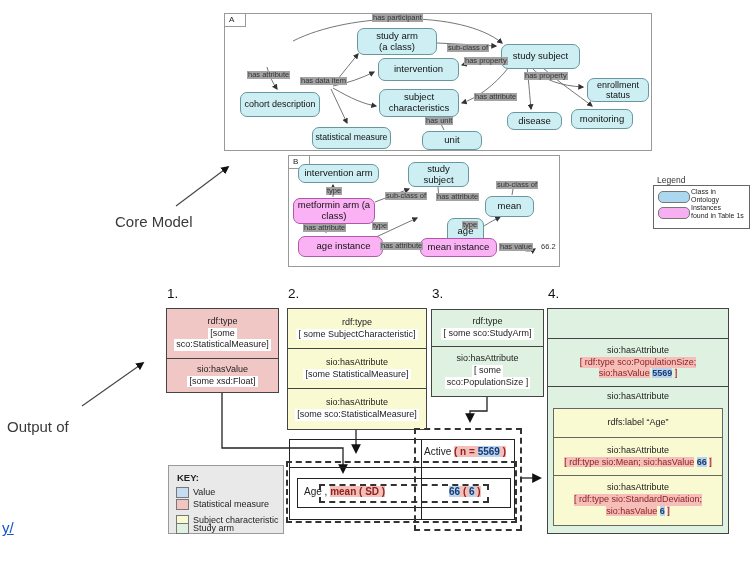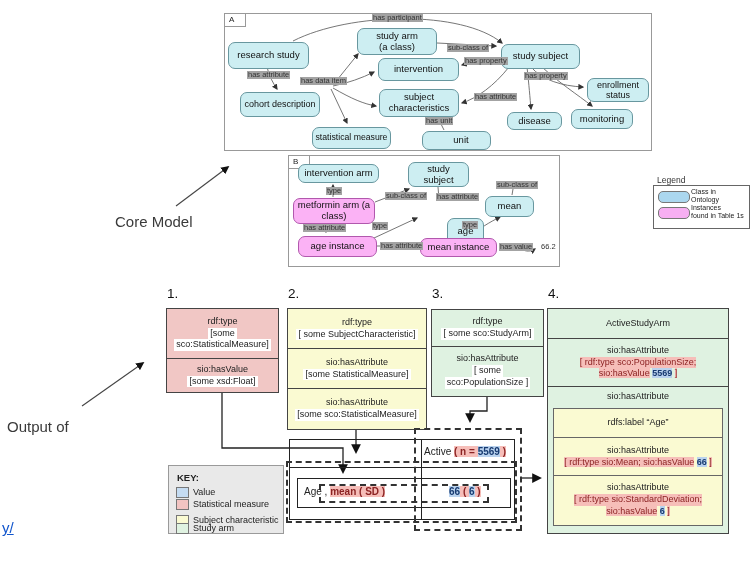--- a/index.html
+++ b/index.html
@@ -100,29 +100,28 @@
       <path d="M222,391 L222,448 L343,448 L343,472" marker-end="url(#arb)"></path>
       <path d="M356,428 L356,452" marker-end="url(#arb)"></path>
       <path d="M487,395 L487,411 L470,411 L470,421" marker-end="url(#arb)"></path>
       <path d="M522,478 L540,478" marker-end="url(#arb)"></path>
     </g>
   </svg>
 
   <div class="panel" style="left:224px;top:13px;width:426px;height:136px;"></div>
   <div class="tab" style="left:224px;top:13px;">A</div>
 
-  <div class="nodeA" style="left:228px;top:42px;width:79px;height:25px;">research study</div>
   <div class="nodeA" style="left:357px;top:28px;width:78px;height:25px;">study arm
 (a class)</div>
   <div class="nodeA" style="left:378px;top:58px;width:79px;height:21px;">intervention</div>
   <div class="nodeA" style="left:379px;top:89px;width:78px;height:26px;">subject
 characteristics</div>
   <div class="nodeA" style="left:240px;top:92px;width:78px;height:23px;font-size:9px;">cohort description</div>
   <div class="nodeA" style="left:312px;top:127px;width:77px;height:20px;font-size:8.7px;">statistical measure</div>
-  <div class="nodeA" style="left:422px;top:131px;width:58px;height:17px;padding-left:9px;">unit</div>
+  <div class="nodeA" style="left:422px;top:131px;width:58px;height:17px;">unit</div>
   <div class="nodeA" style="left:501px;top:44px;width:77px;height:23px;">study subject</div>
   <div class="nodeA" style="left:587px;top:78px;width:60px;height:22px;font-size:9px;">enrollment
 status</div>
   <div class="nodeA" style="left:507px;top:112px;width:53px;height:16px;">disease</div>
   <div class="nodeA" style="left:571px;top:109px;width:60px;height:18px;">monitoring</div>
 
   <div class="elab" style="left:372px;top:14px;">has participant</div>
   <div class="elab" style="left:247px;top:71px;">has attribute</div>
   <div class="elab" style="left:300px;top:77px;">has data item</div>
   <div class="elab" style="left:447px;top:44px;">sub-class of</div>
@@ -134,21 +133,21 @@
   <div class="panel" style="left:288px;top:155px;width:270px;height:110px;"></div>
   <div class="tab" style="left:288px;top:155px;">B</div>
 
   <div class="nodeA" style="left:298px;top:164px;width:79px;height:17px;">intervention arm</div>
   <div class="nodeA" style="left:408px;top:162px;width:59px;height:23px;">study
 subject</div>
   <div class="nodeP" style="left:293px;top:198px;width:80px;height:24px;">metformin arm (a
 class)</div>
   <div class="nodeA" style="left:447px;top:203px;width:35px;height:25px;margin-top:15px;">age</div>
   <div class="nodeA" style="left:485px;top:196px;width:47px;height:19px;">mean</div>
-  <div class="nodeP" style="left:298px;top:236px;width:77px;height:19px;">age instance</div>
+  <div class="nodeP" style="left:298px;top:236px;width:77px;height:19px;padding-left:6px;">age instance</div>
   <div class="nodeP" style="left:420px;top:238px;width:75px;height:17px;">mean instance</div>
 
   <div class="elab" style="left:326px;top:187px;">type</div>
   <div class="elab" style="left:385px;top:192px;">sub-class of</div>
   <div class="elab" style="left:436px;top:193px;">has attribute</div>
   <div class="elab" style="left:496px;top:181px;">sub-class of</div>
   <div class="elab" style="left:303px;top:224px;">has attribute</div>
   <div class="elab" style="left:372px;top:222px;">type</div>
   <div class="elab" style="left:380px;top:242px;">has attribute</div>
   <div class="elab" style="left:462px;top:221px;">type</div>
@@ -205,23 +204,20 @@
     </div>
     <div class="cell bt" style="top:36px;height:48px;">
       <span>sio:hasAttribute</span>
       <span class="hlw">[ some</span>
       <span class="hlw">sco:PopulationSize ]</span>
     </div>
   </div>
 
   <div class="bignum" style="left:548px;top:286px;">4.</div>
   <div class="colbox c-green" style="left:547px;top:308px;width:180px;height:224px;">
-    <div class="cell" style="top:0;height:29px;">
-      <span>ActiveStudyArm</span>
-    </div>
     <div class="cell bt" style="top:29px;height:47px;">
       <span>sio:hasAttribute</span>
       <span class="hlp">[ rdf:type sco:PopulationSize;</span>
       <span><span class="hlp">sio:hasValue</span> <span class="hlb">5569</span> <span class="hlp">]</span></span>
     </div>
     <div class="cell bt" style="top:77px;height:20px;justify-content:flex-start;padding-top:4px;">
       <span>sio:hasAttribute</span>
     </div>
     <div class="ybox" style="left:5px;top:99px;width:168px;height:116px;">
       <div class="yrow" style="top:0;height:28px;">

